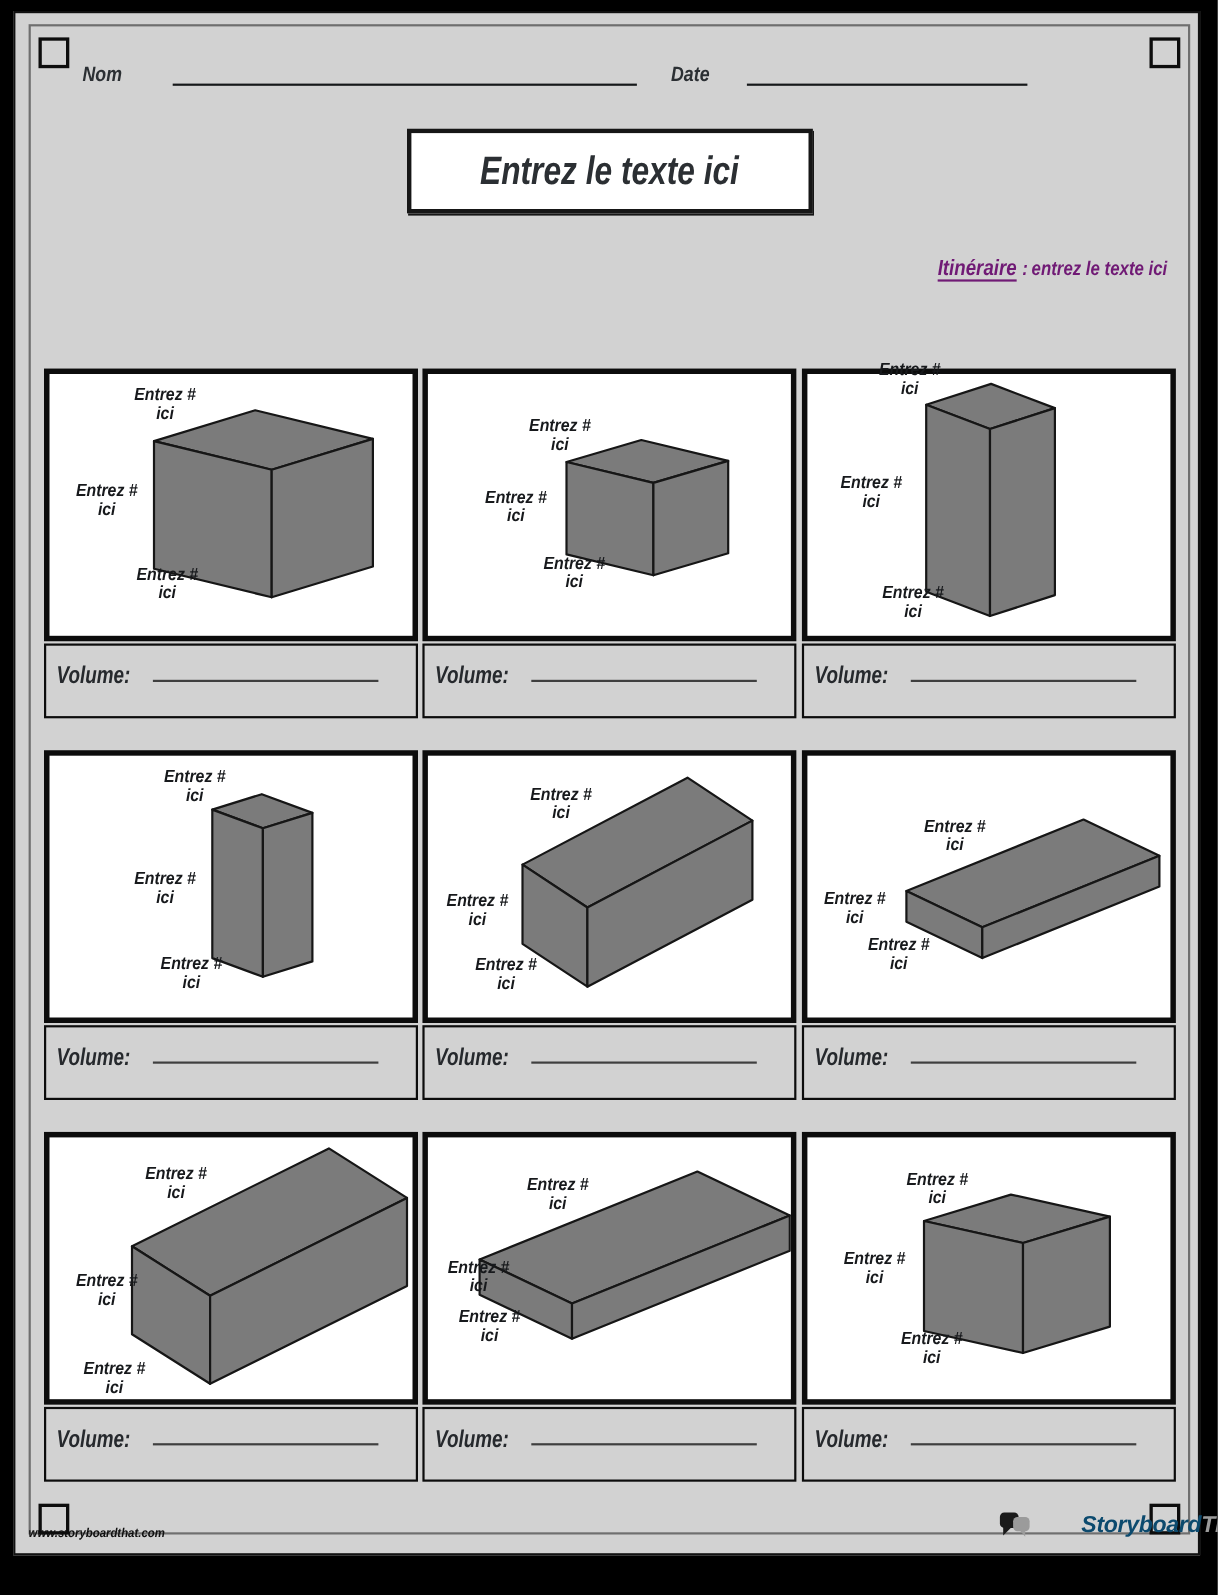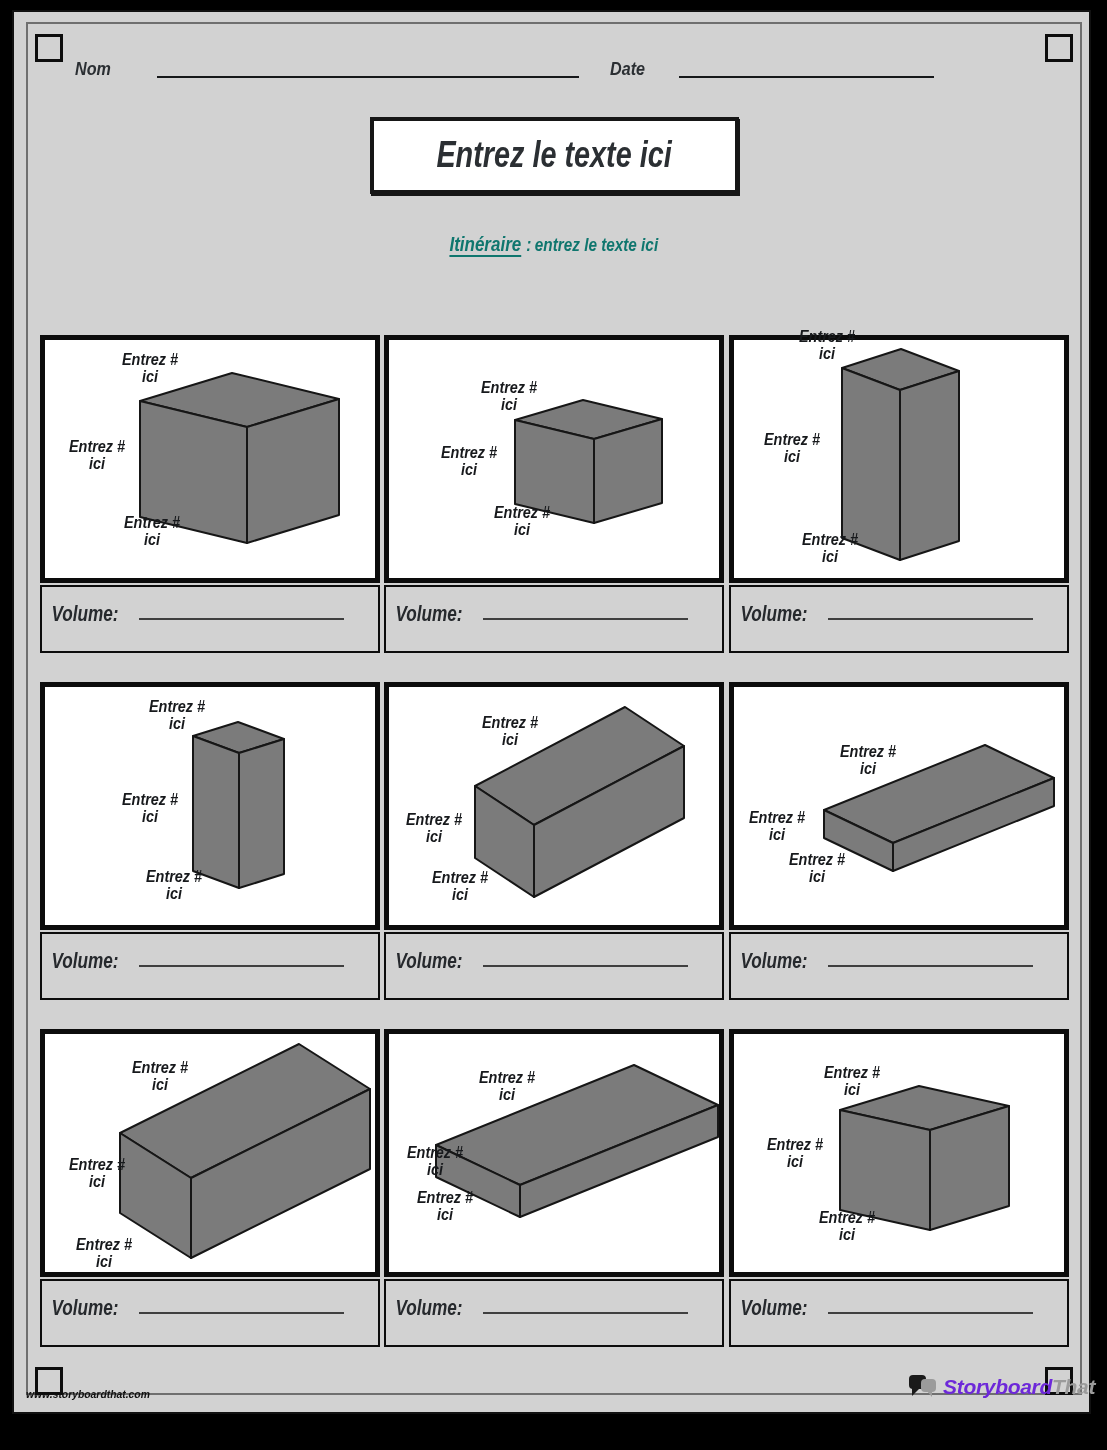--- a/index.html
+++ b/index.html
@@ -28,21 +28,21 @@
   .wline { position:absolute; height:0; border-bottom:2px solid #16181a; }
   .title-box {
     position:absolute; left:342px; top:93px; width:369px; height:77px;
     background:#fff; border:4px solid #161616; box-sizing:border-box;
     text-align:center; box-shadow:1px 2px 0 0 #161616;
   }
   .title-text {
     display:inline-block; line-height:67px; font-size:36px; font-weight:bold;
     color:#2b2f33; transform:scaleX(0.8); white-space:nowrap; letter-spacing:0;
   }
-  .instructions { position:absolute; left:0; top:209px; width:100%; text-align:center; color:#0f766e; }
+  .instructions { position:absolute; left:0; top:209px; width:100%; text-align:right; color:#701a75; }
   .instr-inner { display:inline-block; transform:scaleX(0.85); white-space:nowrap; }
   .instr-label {
     font-size:20px; font-weight:bold; text-decoration:underline;
     text-decoration-thickness:2px; text-underline-offset:4px;
   }
   .instr-sep, .instr-text { font-size:18px; font-weight:bold; }
   .instr-sep { margin:0 4px 0 6px; }
   .cell { position:absolute; width:286px; }
   .canvas {
     position:relative; width:340px; height:248px; background:#fff;
@@ -64,21 +64,21 @@
     display:inline-block; font-size:22px; font-weight:bold; color:#26292d;
     transform:scaleX(0.78);
   }
   .footer-url {
     position:absolute; left:-2px; top:1364px; font-size:11.5px; font-weight:bold;
     color:#101010; transform:scaleX(0.9); transform-origin:left center;
     white-space:nowrap; z-index:3;
   }
   .brand { position:absolute; left:880px; top:1350px; height:26px; z-index:3; white-space:nowrap; }
   .brand-icon { display:inline-block; vertical-align:middle; margin-right:3px; }
-  .brand-dark { font-size:21px; font-weight:bold; letter-spacing:-0.3px; color:#6d28d9; vertical-align:middle; }
+  .brand-dark { font-size:21px; font-weight:bold; letter-spacing:-0.3px; color:#0c4a6e; vertical-align:middle;margin-left:40px; }
   .brand-light { font-size:21px; font-weight:bold; letter-spacing:-0.3px; color:#9b9b9b; vertical-align:middle;text-align:right; }
 </style>
 </head>
 <body>
 
 <div class="mat"></div>
 
 <div class="page">
 
   <div class="sq" style="left:7px;  top:10px;"></div>

